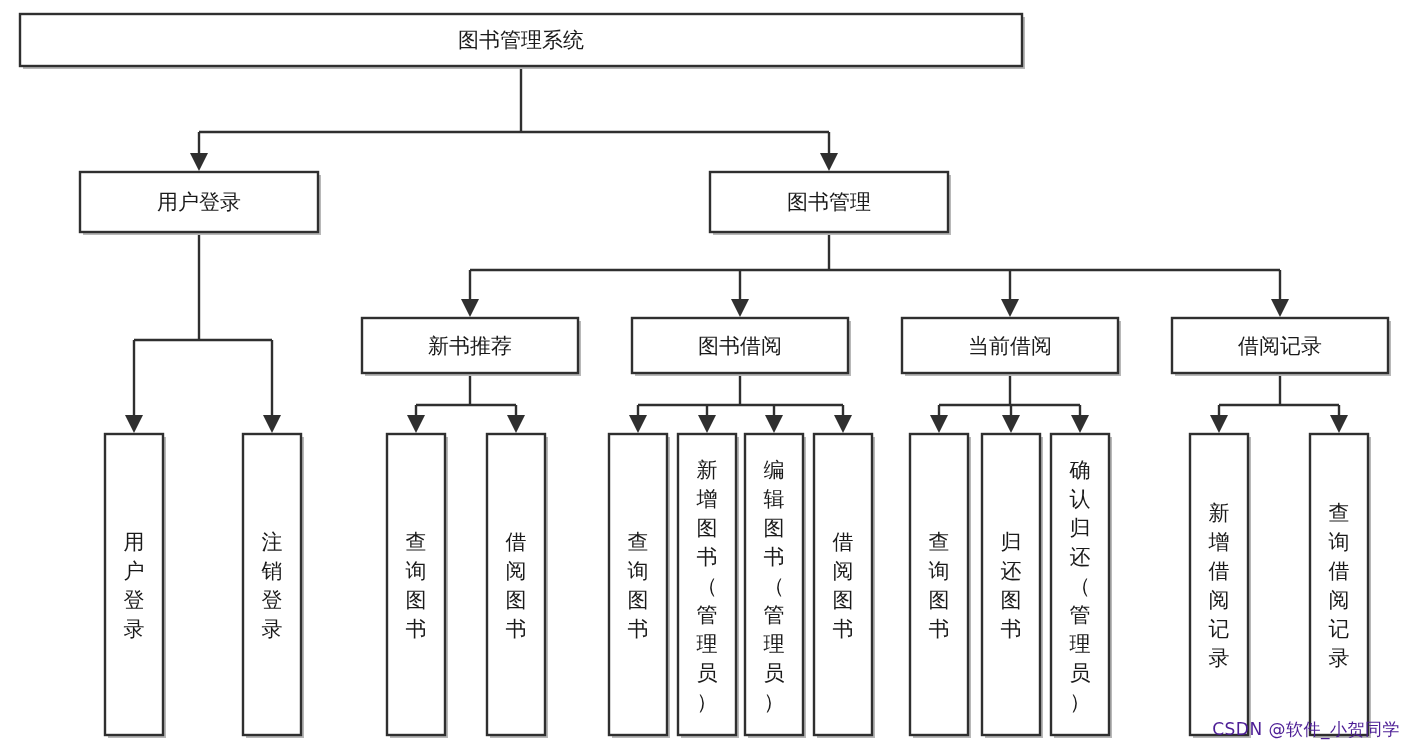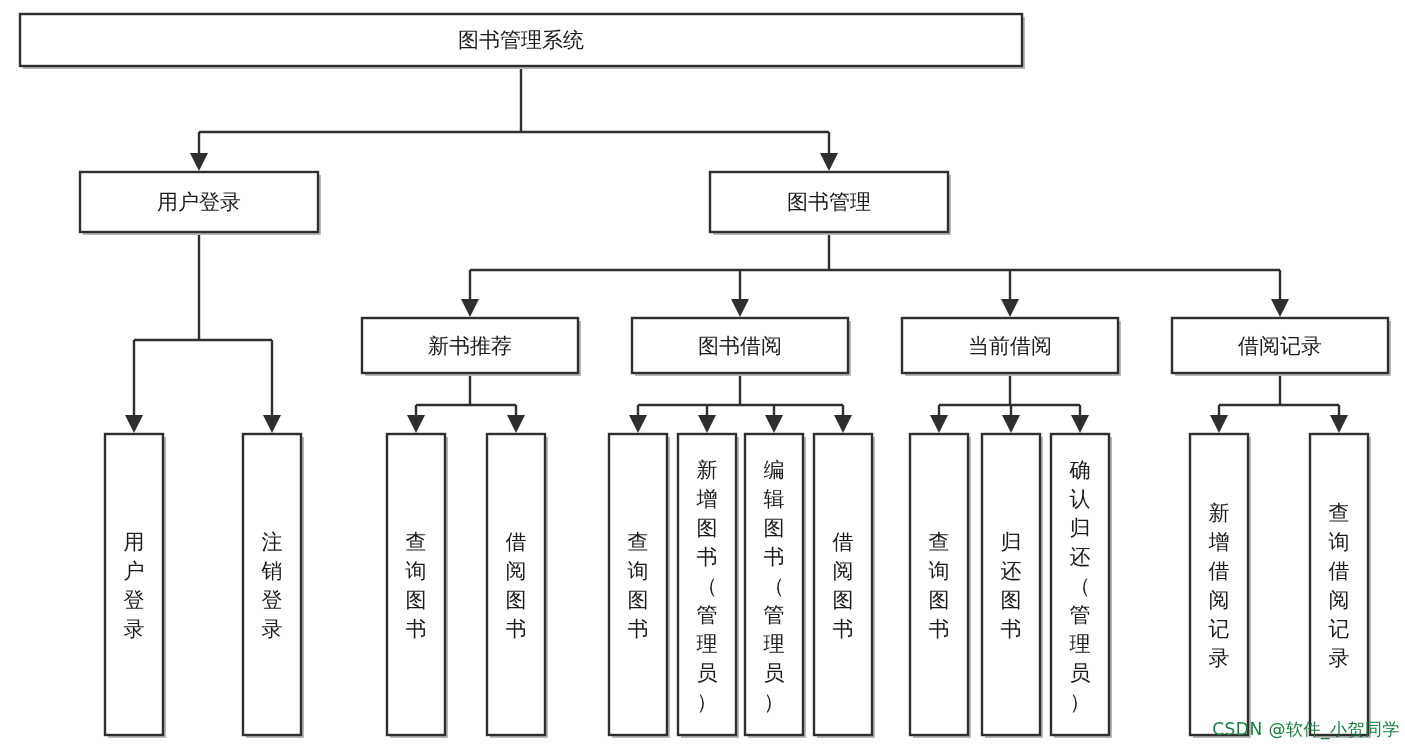--- a/index.html
+++ b/index.html
@@ -56,21 +56,21 @@
   .node-label-vert {
     fill: #1a1a1a;
     font-family: "DejaVu Sans", "Liberation Sans", sans-serif;
     font-size: 21px;
     text-anchor: middle;
   }
   .watermark {
     position: absolute;
     right: 12px;
     bottom: 6px;
-    color: #15803d;
+    color: #4c1d95;
     font-family: "DejaVu Sans", "Liberation Sans", sans-serif;
     font-size: 17px;
     letter-spacing: 0.5px;
     white-space: nowrap;
     pointer-events: none;
   }
 </style>
 </head>
 <body>
 

